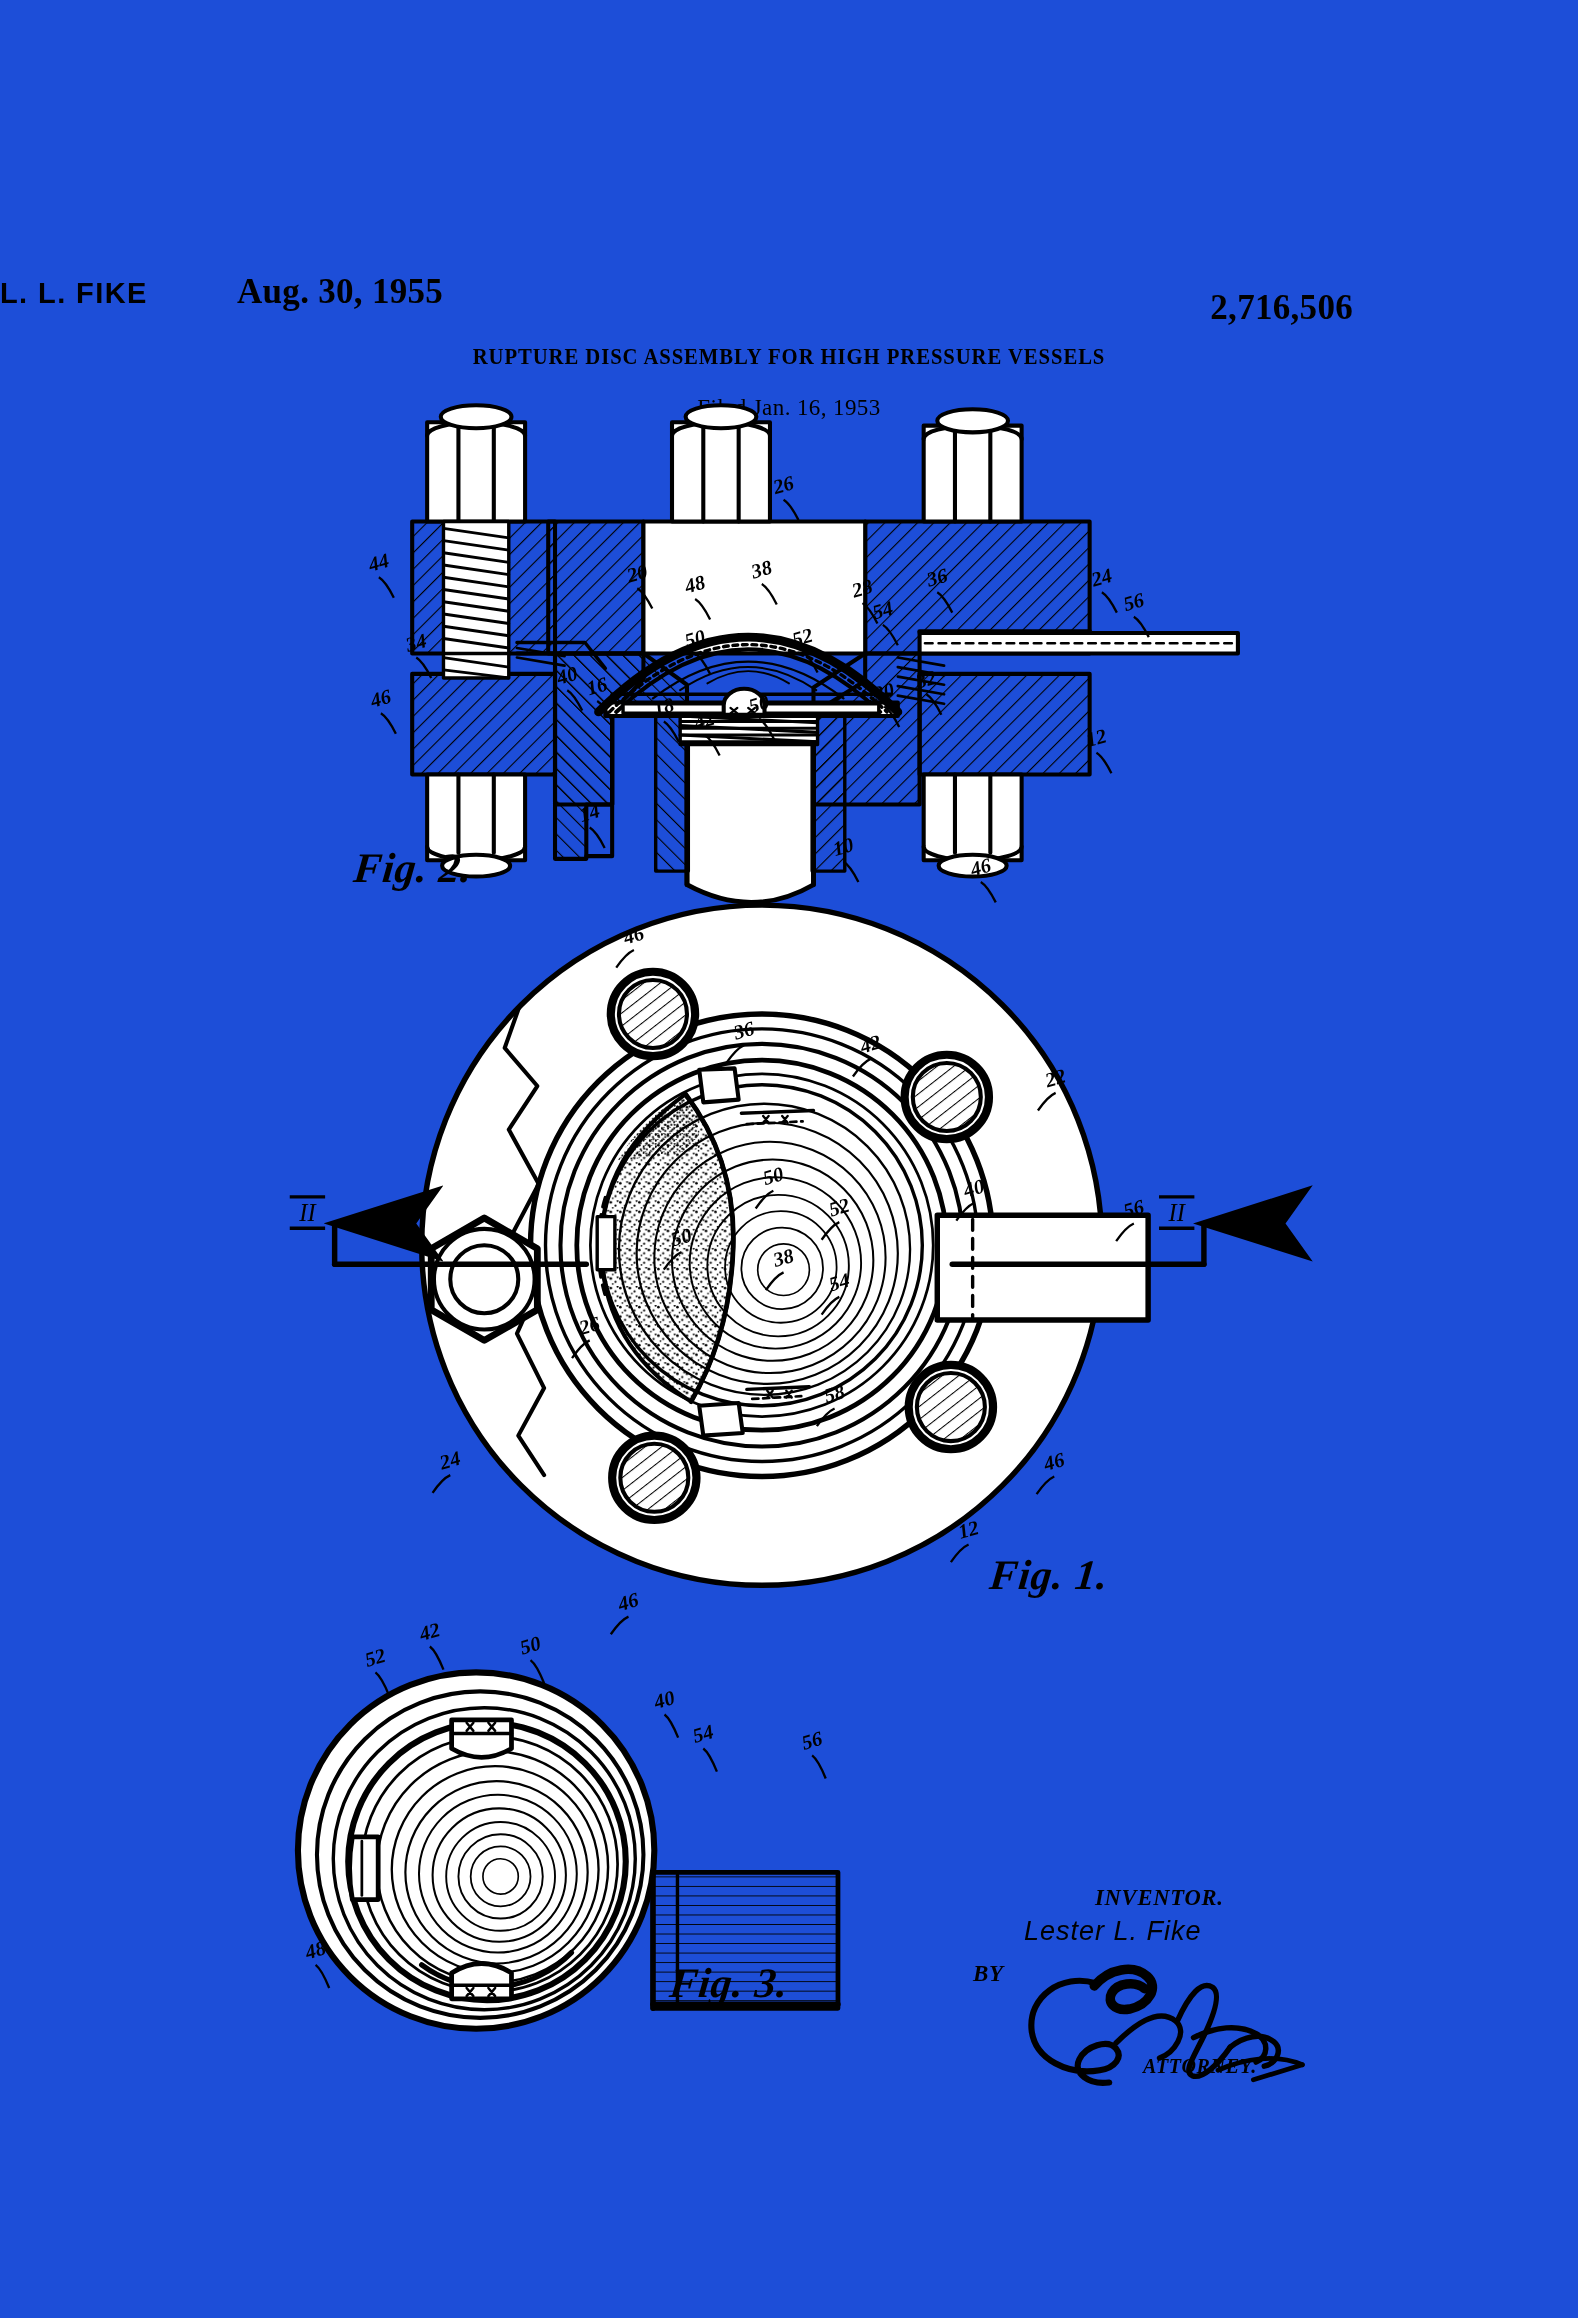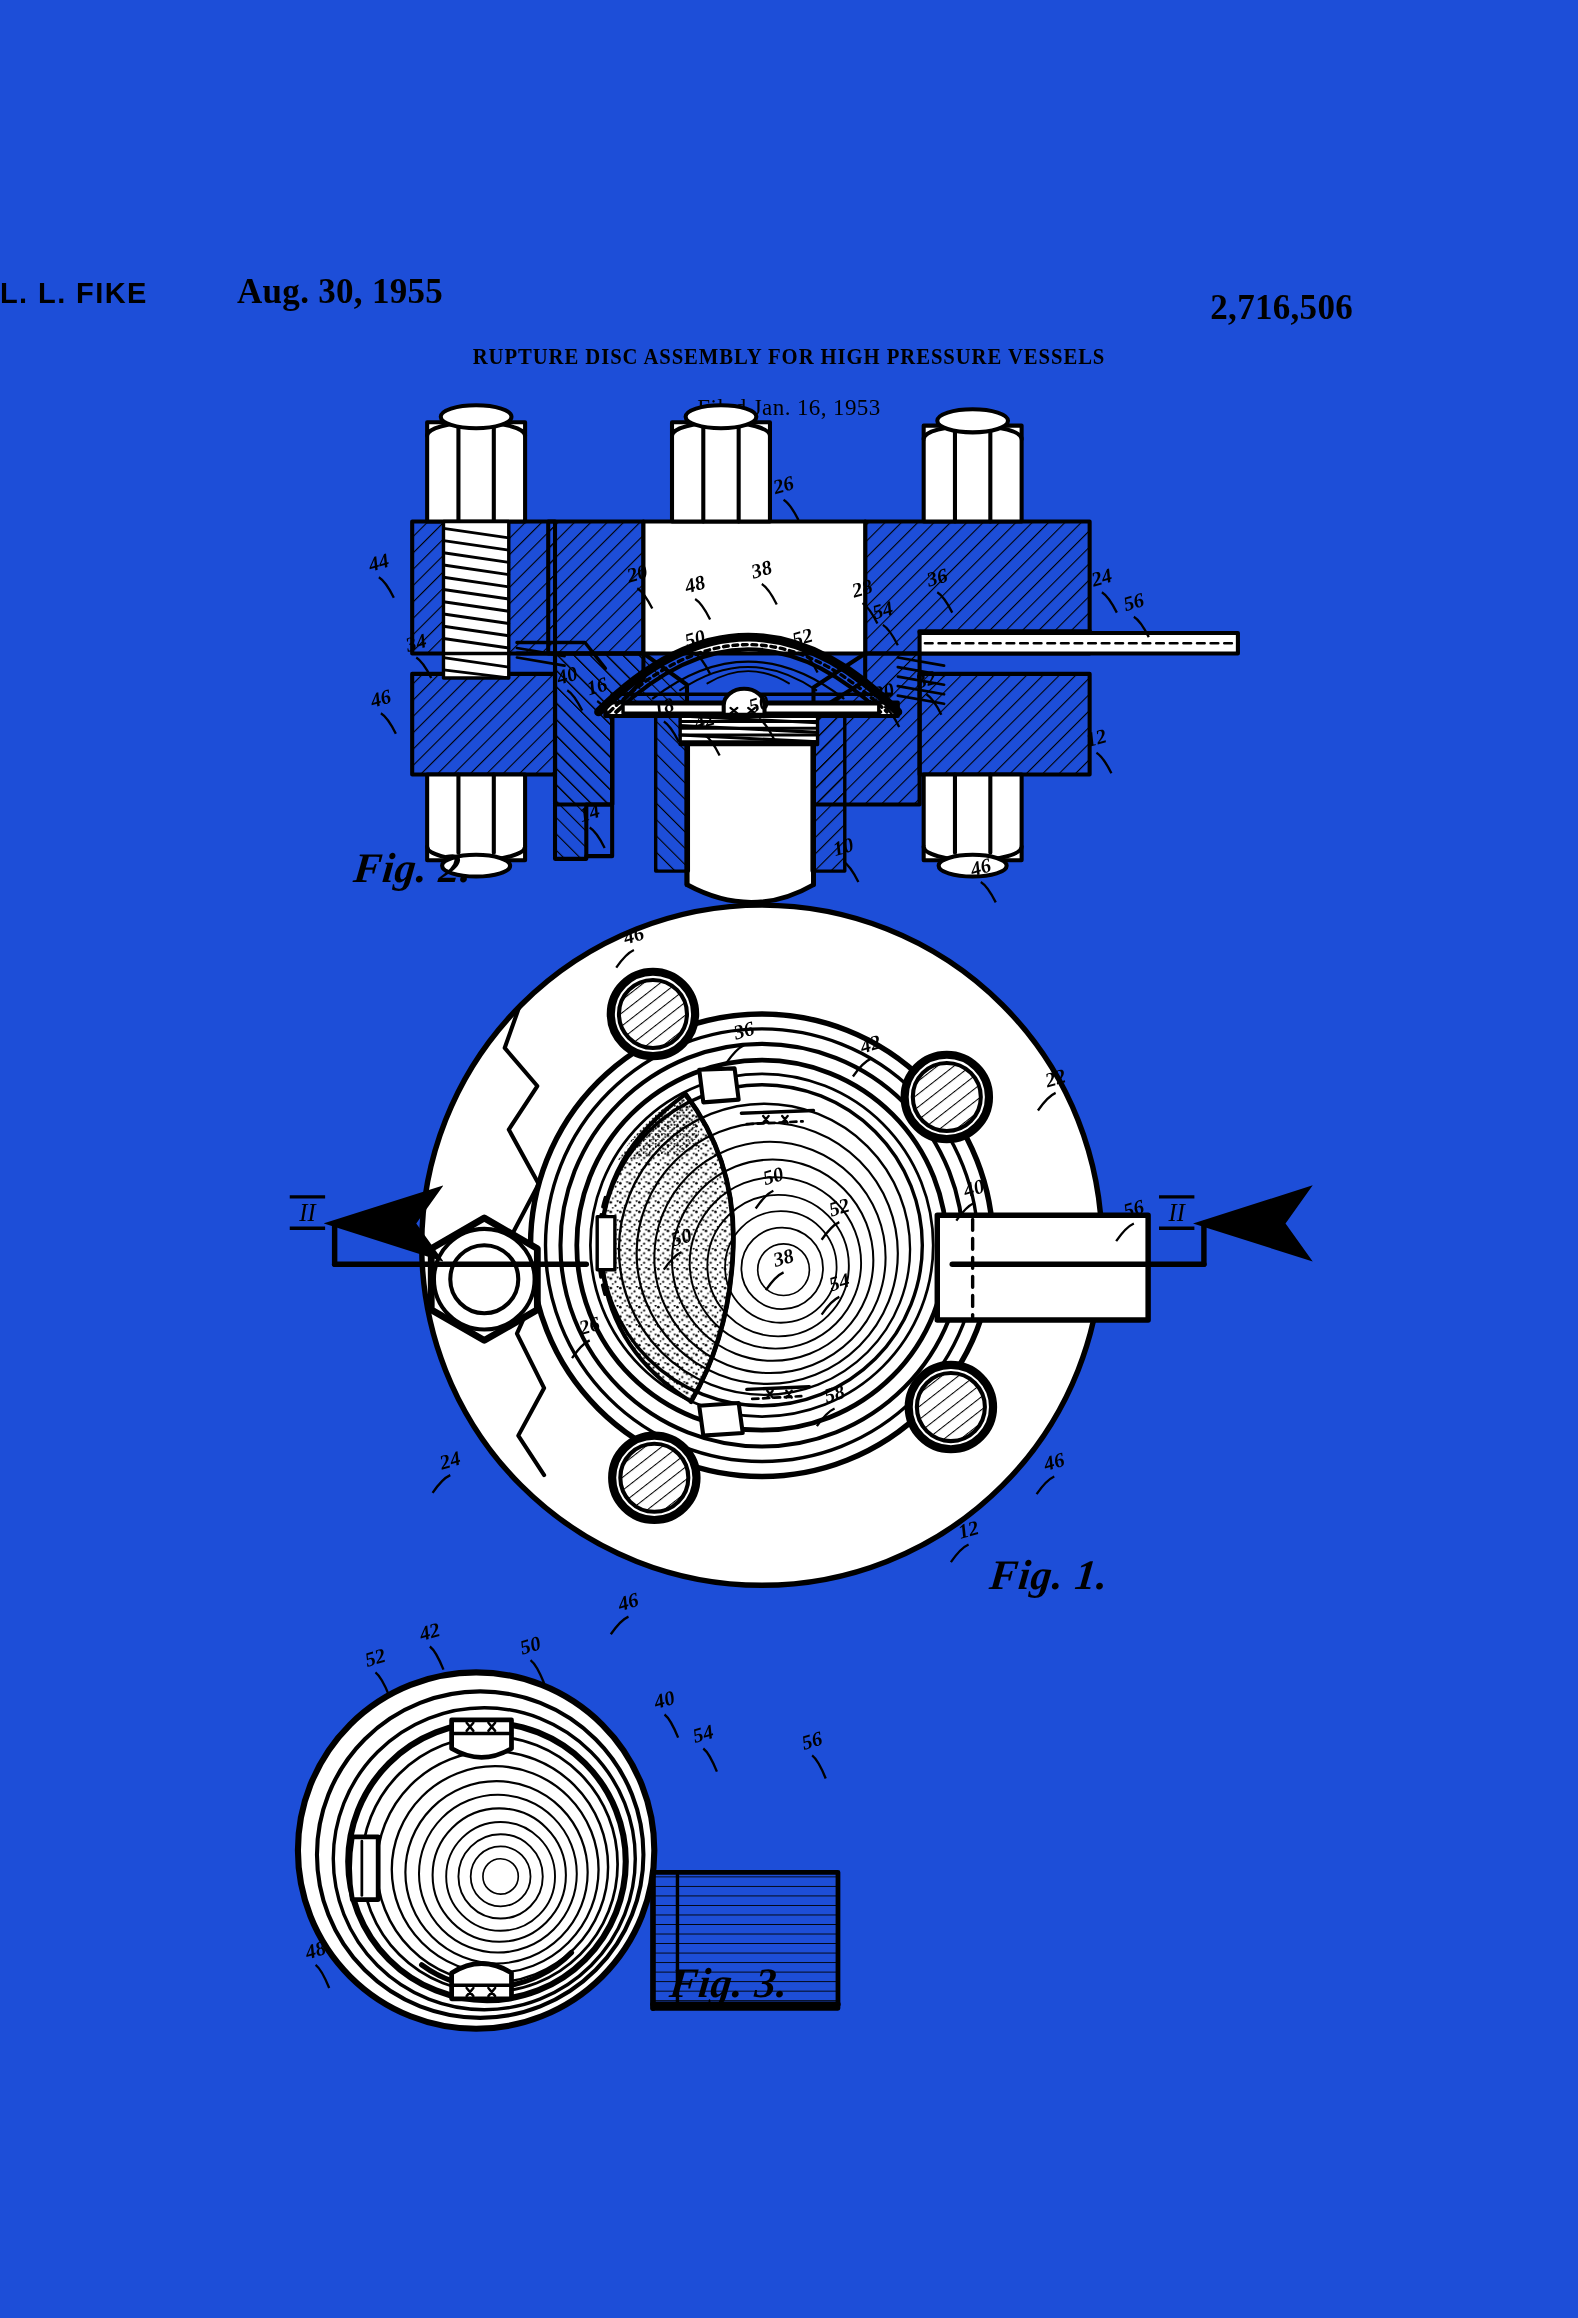--- a/index.html
+++ b/index.html
@@ -486,15 +486,37 @@
           <text x="1730" y="1795" class="secmark" text-anchor="middle">II</text>
           <line x1="1704" x2="1756" y1="1805" y2="1805" stroke="#000" stroke-width="5"></line>
         </g>
       </g>
   </svg>
 
   <div class="figlabel" style="left:354px;top:844px;">Fig. 2.</div>
   <div class="figlabel" style="left:990px;top:1551px;">Fig. 1.</div>
   <div class="figlabel" style="left:670px;top:1959px;">Fig. 3.</div>
 
+  <div class="sigblk">
+    <div class="sig-inventor">INVENTOR.</div>
+    <div class="sig-name">Lester L. Fike</div>
+    <div class="sig-by">BY</div>
+    <svg class="sig-mark" width="306" height="136" viewBox="0 0 450 200">
+      <g fill="none" stroke="#000" stroke-linecap="round" stroke-linejoin="round">
+        <path d="M120,40 C70,25 20,60 26,110 C31,152 80,176 126,168
+                 C150,164 160,148 150,136 C138,122 106,132 96,152
+                 C86,172 110,190 140,186" stroke-width="9"></path>
+        <path d="M118,44 C140,18 176,12 196,30 C214,46 198,72 170,78
+                 C148,82 136,68 144,54 C152,40 178,36 192,48" stroke-width="14"></path>
+        <path d="M150,128 C182,96 214,76 238,96 C256,112 236,142 214,150" stroke-width="8"></path>
+        <path d="M240,96 C258,56 276,36 292,46 C306,56 292,92 276,124
+                 C262,152 250,170 262,176 C276,182 300,160 318,134" stroke-width="8"></path>
+        <path d="M264,120 C296,104 330,100 356,114 C376,126 374,148 356,156" stroke-width="8"></path>
+        <path d="M318,134 C338,118 364,112 382,126 C396,138 386,158 368,162" stroke-width="8"></path>
+        <path d="M300,168 C340,150 386,144 424,160" stroke-width="7"></path>
+        <path d="M424,160 L352,182" stroke-width="7"></path>
+      </g>
+    </svg>
+    <div class="sig-attorney">ATTORNEY.</div>
+  </div>
 
 </div>
 
 
 </body></html>

